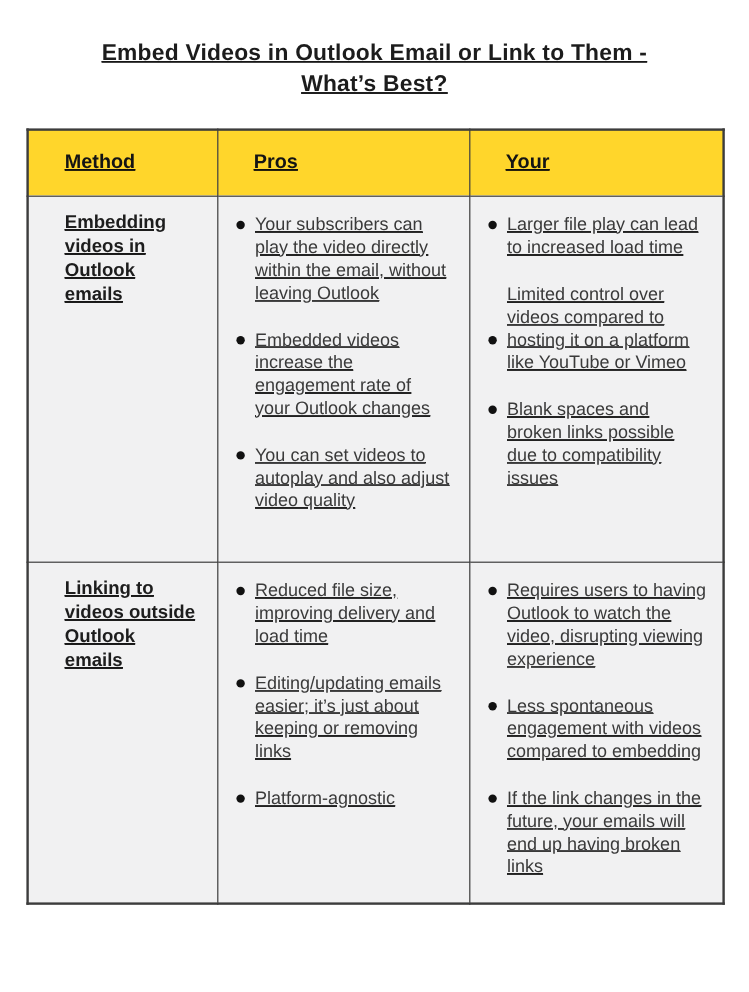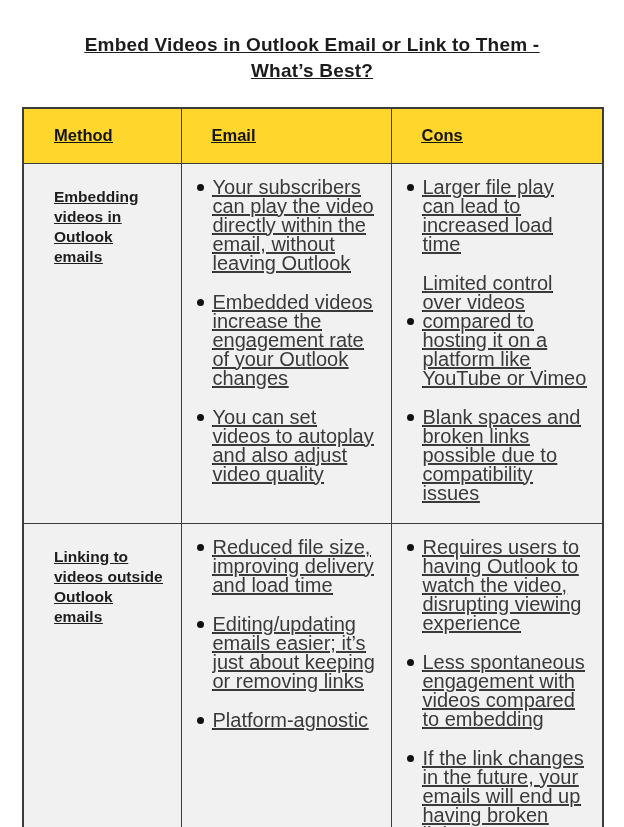--- a/index.html
+++ b/index.html
@@ -52,21 +52,21 @@
     vertical-align: middle;
     padding-left: 30px;
     font-size: 16.5px;
     font-weight: 700;
     color: #141414;
     margin-top: 14px;
   }
   tbody td { background: var(--cell-bg); }
   tbody tr:nth-child(1) { height: 305px; }
   tbody tr:nth-child(2) { height: 220px; margin-left: 40px; }
-  td.method-cell { padding: 23px 16px 0 30px; }
+  td.method-cell { padding: 12px 16px 0 30px; }
   .method-text {
     font-size: 15.5px;
     line-height: 20px;
     font-weight: 700;
     color: var(--method-text);
   }
   td.list-cell { padding: 14px 6px 0 15px; }
   .item {
     display: flex;
     align-items: flex-start;
@@ -75,43 +75,43 @@
   .bullet {
     flex: none;
     width: 7px;
     height: 7px;
     border-radius: 50%;
     background: #111111;
     margin-top: 6px;
     margin-right: 9px;
   }
   .item-text {
-    font-size: 20px;
+    font-size: 15px;
     line-height: 19px;
     color: var(--body-text);
     max-width: 163px;
   }
   td[data-name="cons-cell"] .item-text { max-width: 168px; }
 </style>
 </head>
 <body>
 
 <h1 class="page-title" data-name="page-title">Embed Videos in Outlook Email or Link to Them - What’s Best?</h1>
 
 <table class="compare" data-name="comparison-table">
   <colgroup>
     <col class="c-method">
     <col class="c-pros">
     <col class="c-cons">
   </colgroup>
   <thead data-name="table-header">
     <tr data-name="header-row">
       <th data-name="header-method">Method</th>
-      <th data-name="header-pros">Email</th>
-      <th data-name="header-cons">Cons</th>
+      <th data-name="header-pros">Pros</th>
+      <th data-name="header-cons">Your</th>
     </tr>
   </thead>
   <tbody data-name="table-body">
       <tr data-name="table-row">
         <td class="method-cell" data-name="method-cell">
           <div class="method-text" data-name="method-label">Embedding videos in Outlook emails</div>
         </td>
         <td class="list-cell" data-name="pros-cell">
           <div class="item" data-name="bullet-item">
             <span class="bullet" data-name="bullet-icon"></span>

